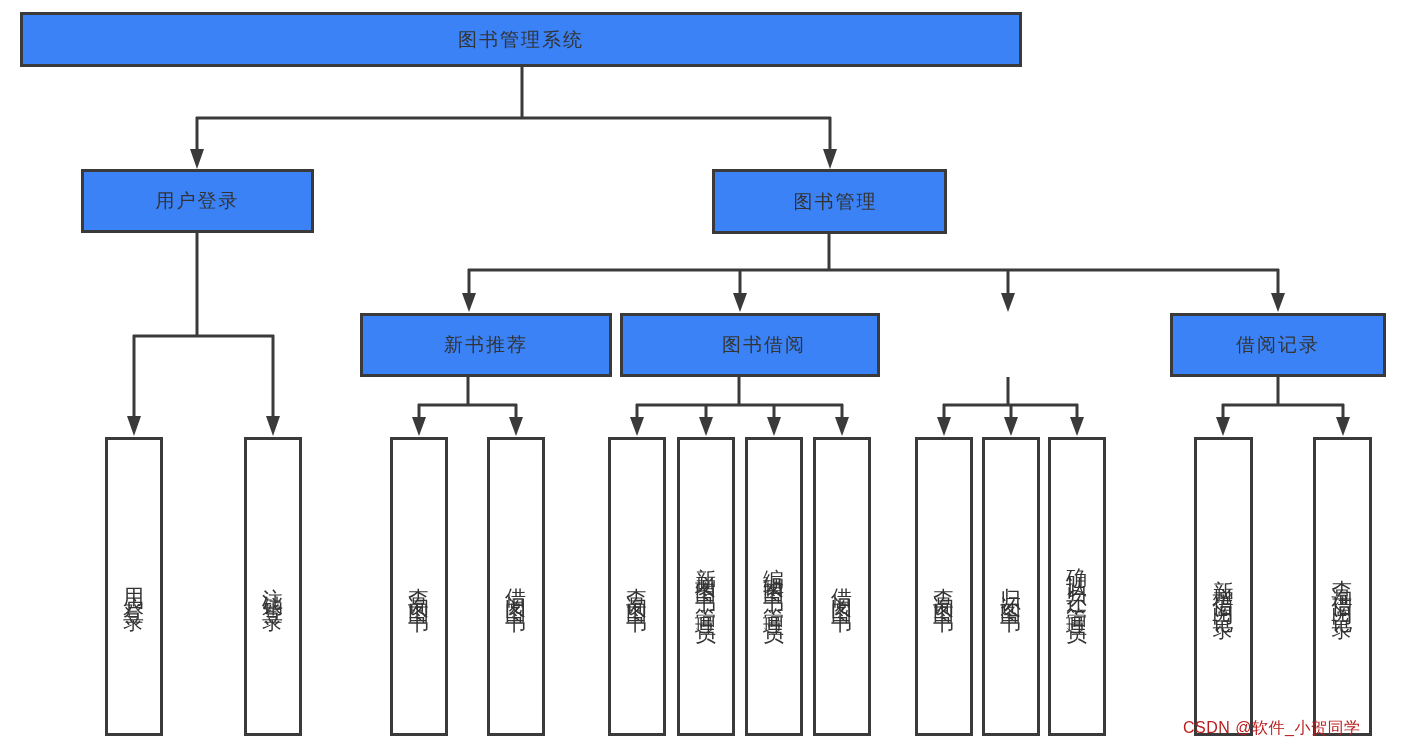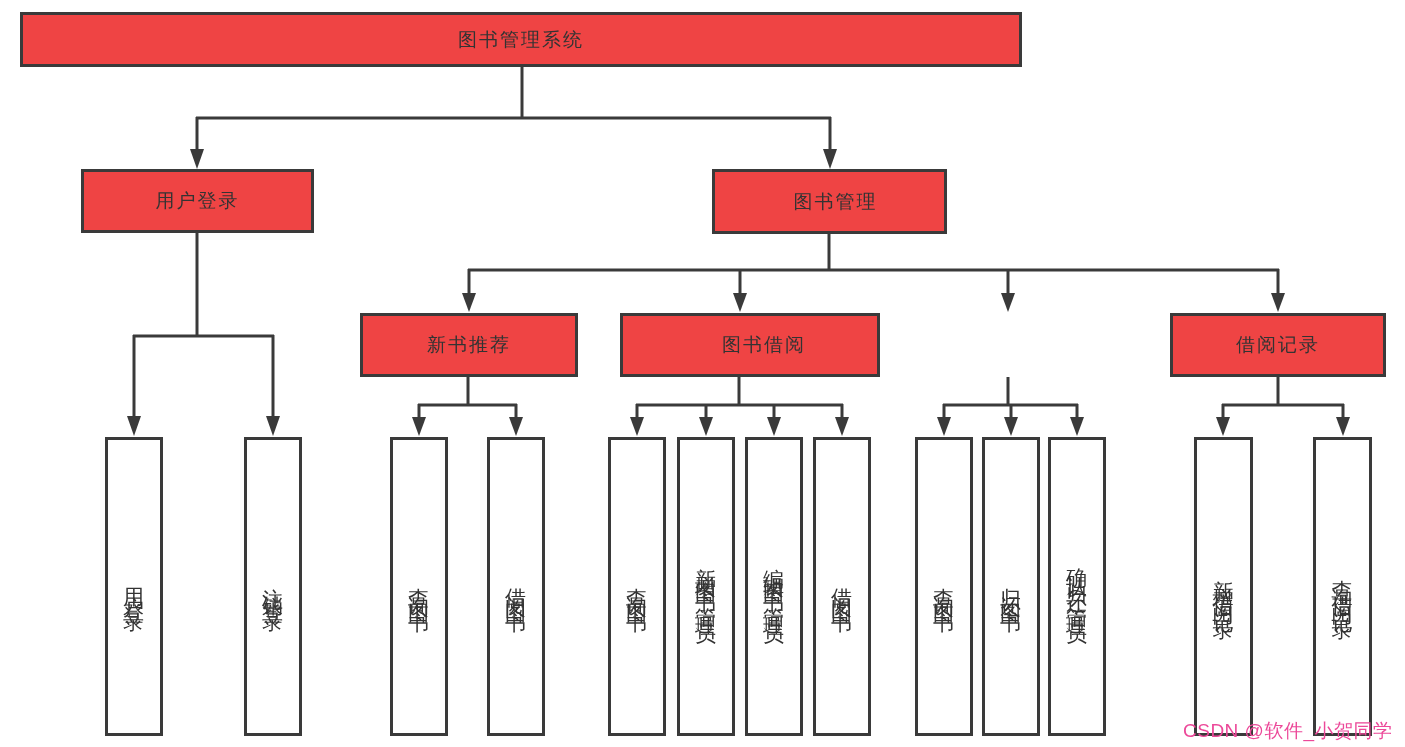--- a/index.html
+++ b/index.html
@@ -18,21 +18,21 @@
   #connectors {
     position: absolute;
     left: 0;
     top: 0;
     pointer-events: none;
   }
   .hbox {
     position: absolute;
     box-sizing: border-box;
     border: 3px solid #3a3a3a;
-    background: #ef4444;
+    background: #3b82f6;
     display: flex;
     align-items: center;
     justify-content: center;
     font-size: 19px;
     letter-spacing: 2px;
     color: #333333;
     white-space: nowrap;
   }
   .vbox {
     position: absolute;
@@ -51,22 +51,22 @@
   .vbox span {
     writing-mode: vertical-rl;
     text-orientation: mixed;
     letter-spacing: 8px;
     line-height: 1;
   }
   .watermark {
     position: absolute;
     left: 1183px;
     top: 718px;
-    font-size: 19px;
-    color: #ec4899;
+    font-size: 16px;
+    color: #b91c1c;
     letter-spacing: 0.5px;
     white-space: nowrap;
     z-index: 10;
   }
 </style>
 </head>
 <body>
 
 <div id="canvas">
 
@@ -138,21 +138,21 @@
     <span>图书管理系统</span>
   </div>
 
   <div class="hbox" style="left:81px; top:169px; width:233px; height:64px;">
     <span>用户登录</span>
   </div>
   <div class="hbox" style="left:712px; top:169px; width:235px; height:65px;padding-left:12px;">
     <span>图书管理</span>
   </div>
 
-  <div class="hbox" style="left:360px; top:313px; width:218px; height:64px;">
+  <div class="hbox" style="left:360px; top:313px; width:252px; height:64px;">
     <span>新书推荐</span>
   </div>
   <div class="hbox" style="left:620px; top:313px; width:260px; height:64px;padding-left:28px;">
     <span>图书借阅</span>
   </div>
   <div class="hbox" style="left:1170px; top:313px; width:216px; height:64px;">
     <span>借阅记录</span>
   </div>
 
   <div class="vbox" style="left:105px;">

